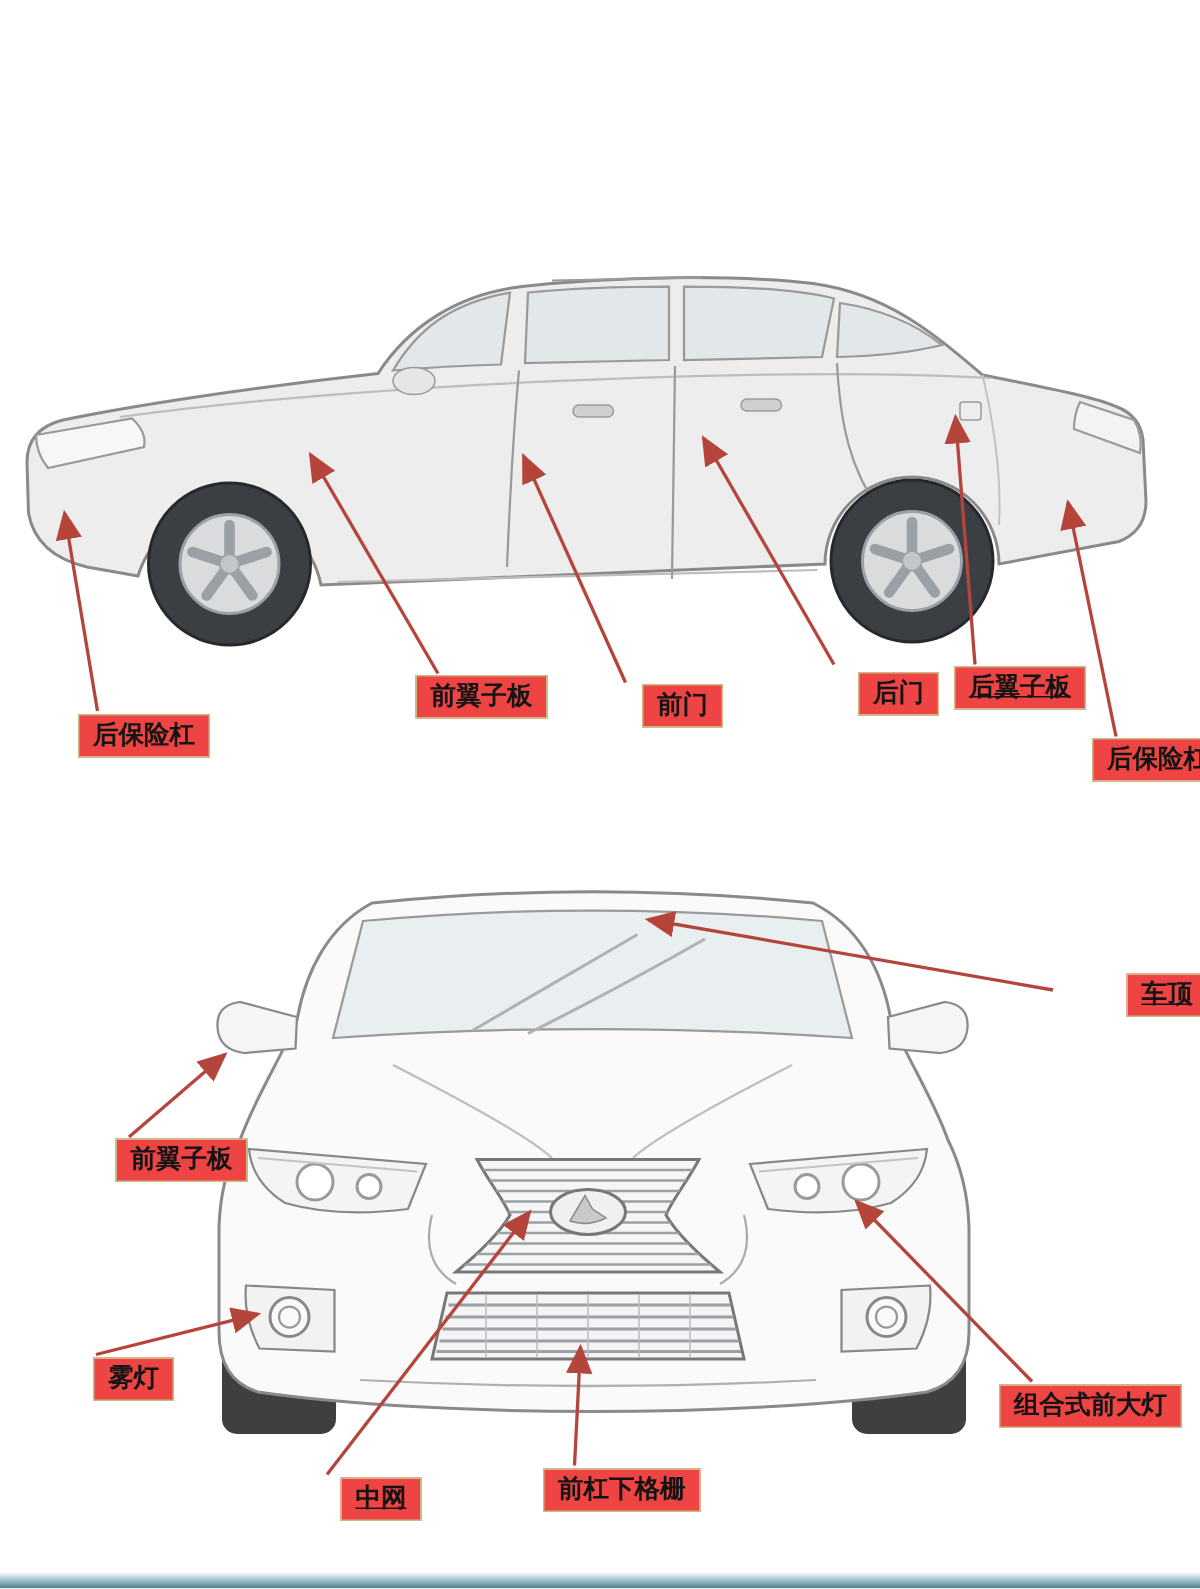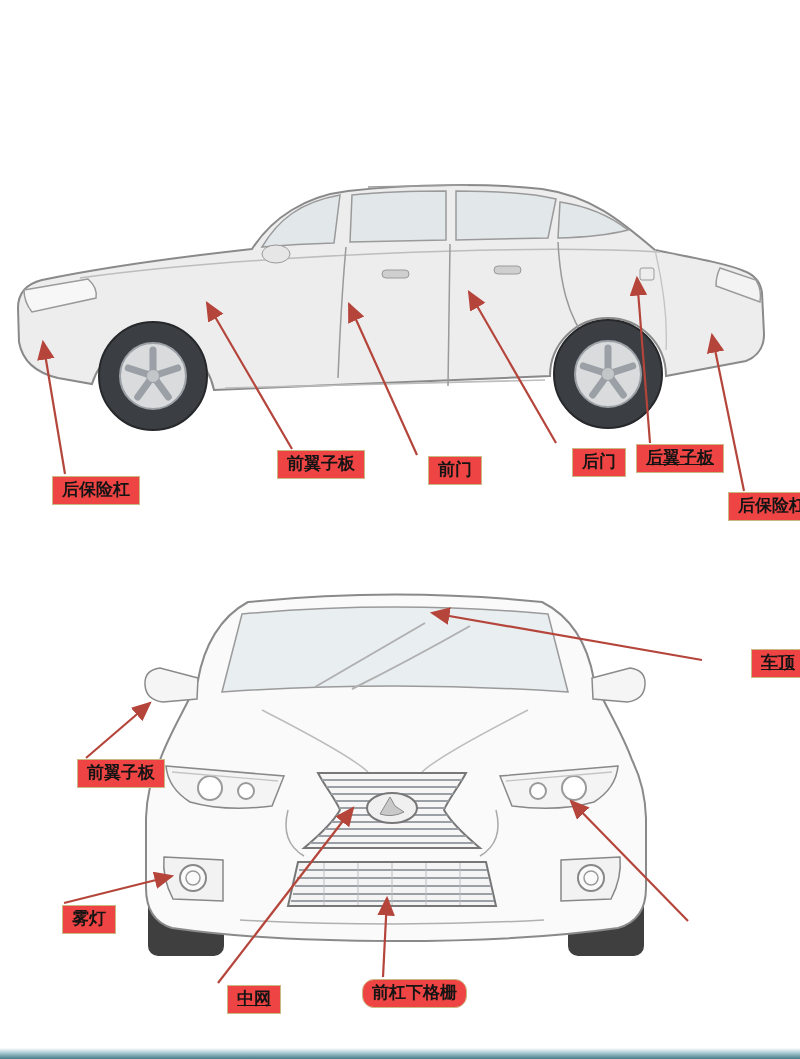--- a/index.html
+++ b/index.html
@@ -205,17 +205,18 @@
   <div class="part-label" style="left:8px;   top:476px;">后保险杠</div>
   <div class="part-label" style="left:233px; top:450px;">前翼子板</div>
   <div class="part-label" style="left:384px; top:456px;">前门</div>
   <div class="part-label" style="left:528px; top:448px;">后门</div>
   <div class="part-label" style="left:592px; top:444px;text-decoration:underline;">后翼子板</div>
   <div class="part-label" style="left:684px; top:492px;">后保险杠</div>
 
   <div class="part-label" style="left:707px; top:649px;text-decoration:underline;">车顶</div>
   <div class="part-label" style="left:33px;  top:759px;">前翼子板</div>
   <div class="part-label" style="left:18px;  top:905px;font-family:Liberation Serif, serif;">雾灯</div>
+  <div class="part-label" style="left:622px; top:923px;">组合式前大灯</div>
   <div class="part-label" style="left:183px; top:985px;text-decoration:underline;">中网</div>
-  <div class="part-label" style="left:318px; top:979px;border-radius:12px;">前杠下格栅</div>
+  <div class="part-label" style="left:318px; top:979px;">前杠下格栅</div>
 
   <div class="footer-strip"></div>
 </div>
 
 </body></html>

